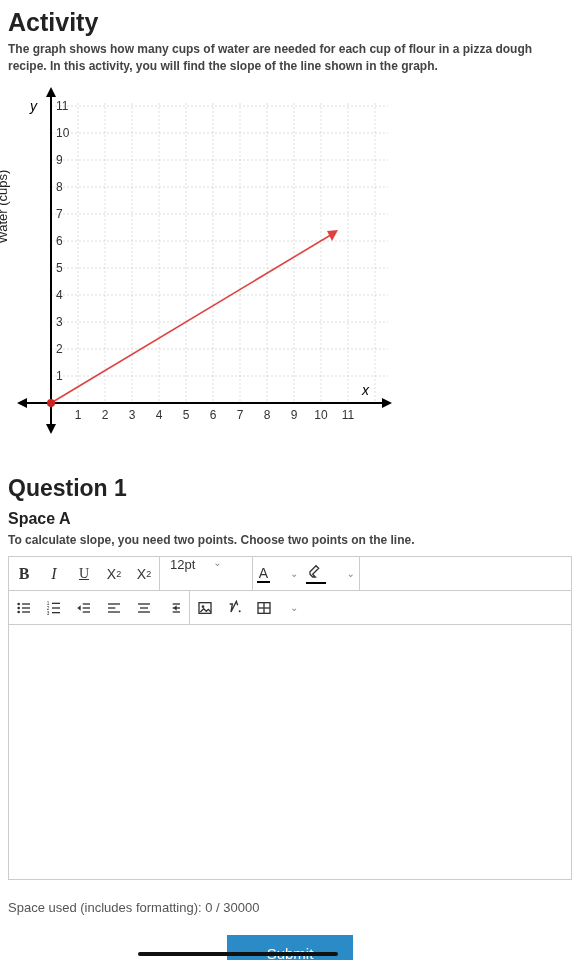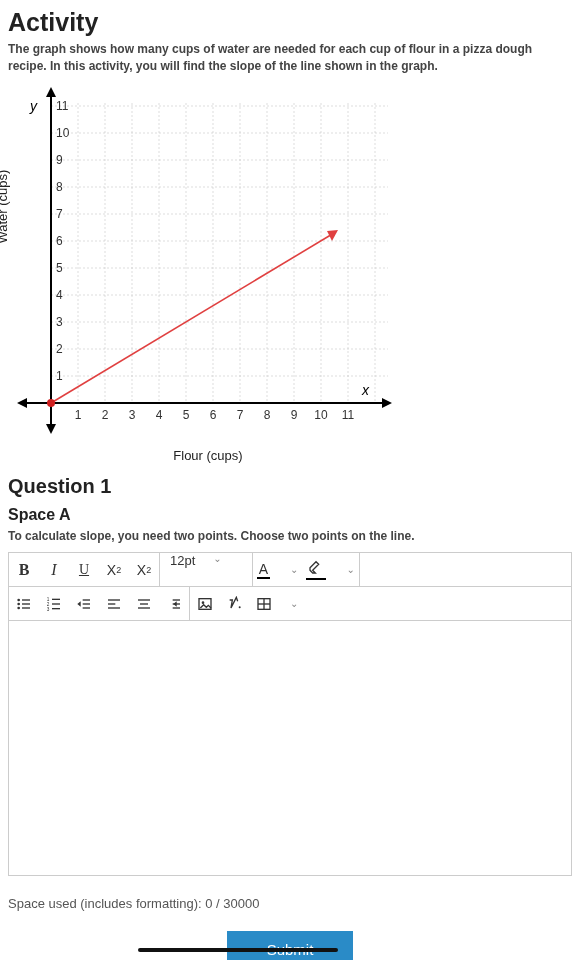--- a/index.html
+++ b/index.html
@@ -3,21 +3,21 @@
 <meta charset="utf-8">
 <style>
 * { box-sizing: border-box; margin: 0; padding: 0; }
 body { font-family: Arial, Helvetica, sans-serif; color: #333; padding: 8px; width: 580px; }
 h1 { font-size: 25px; font-weight: bold; color: #222; margin-bottom: 4px; }
 .desc { font-size: 12px; color: #444; line-height: 1.4; margin-bottom: 8px; font-weight: bold; }
 .graph-wrap { position: relative; width: 400px; height: 380px; margin-bottom: 12px; }
 svg.graph { width: 100%; height: 100%; }
 .axis-label-y { position: absolute; left: -6px; top: 50%; transform: rotate(-90deg) translateX(50%); transform-origin: left center; font-size: 13px; color: #222; }
 .axis-label-x { position: absolute; bottom: 0; left: 0; right: 0; text-align: center; font-size: 13px; color: #222; }
-.q-head { font-size: 20px; font-weight: bold; color: #222; margin-top: 12px; margin-bottom: 8px; }
+.q-head { font-size: 23px; font-weight: bold; color: #222; margin-top: 12px; margin-bottom: 8px; }
 .part-head { font-size: 16px; font-weight: bold; color: #222; margin-bottom: 4px; }
 .editor-box { border: 1px solid #ccc; margin-top: 8px; }
 .toolbar-row { display: flex; border-bottom: 1px solid #ccc; height: 34px; align-items: stretch; }
 .tb-btn { display: inline-flex; align-items: center; justify-content: center; min-width: 30px; height: 100%; padding: 0 6px; font-size: 14px; color: #333; cursor: pointer; user-select: none; }
 .tb-sep { border-left: 1px solid #ccc; height: 100%; }
 .tb-bold { font-weight: bold; font-family: Georgia, serif; font-size: 16px; }
 .tb-italic { font-style: italic; font-family: Georgia, serif; font-size: 16px; }
 .tb-under { text-decoration: underline; font-family: Georgia, serif; }
 .tb-sup sup { font-size: 9px; }
 .tb-sub sub { font-size: 9px; }
@@ -109,21 +109,20 @@
         <text x="259" y="336">8</text>
         <text x="286" y="336">9</text>
         <text x="313" y="336">10</text>
         <text x="340" y="336">11</text>
     </g>
 
     <line x1="43" y1="320" x2="326" y2="150" stroke="#e04040" stroke-width="1.6"></line>
     <polygon points="330,147 319,148 324,158" fill="#e04040"></polygon>
     <circle cx="43" cy="320" r="4" fill="#d02020"></circle>
   </svg>
-  <div class="axis-label-x">Flour (cups)</div>
 </div>
 
 <h2 class="q-head">Question 1</h2>
 <div class="part-head">Space A</div>
 <p class="desc">To calculate slope, you need two points. Choose two points on the line.</p>
 
 <div class="editor-box">
   <div class="toolbar-row">
     <span class="tb-btn tb-bold">B</span>
     <span class="tb-btn tb-italic">I</span>

